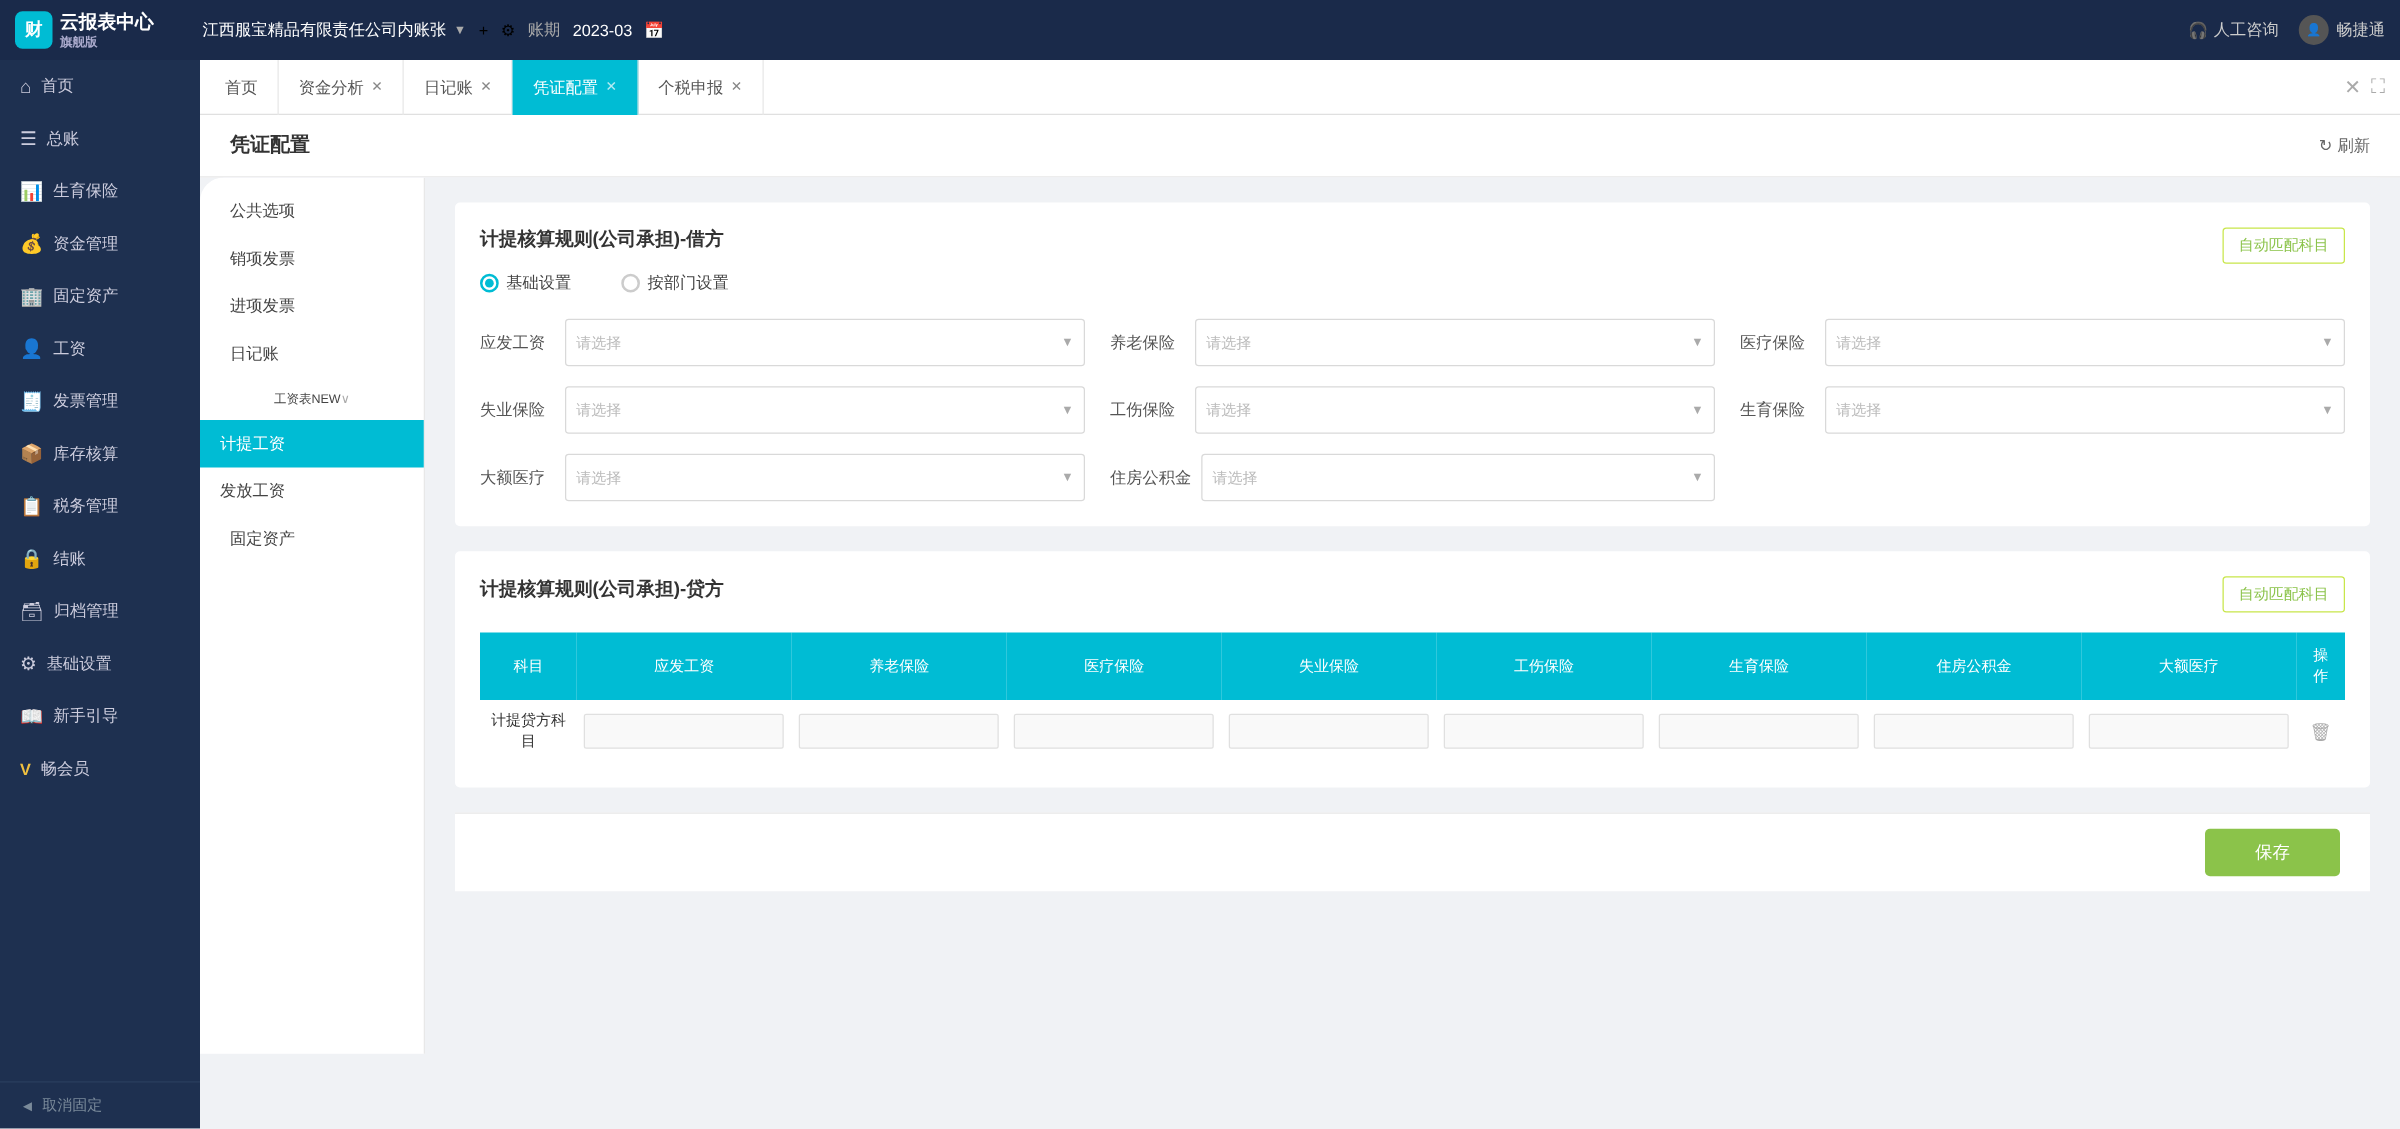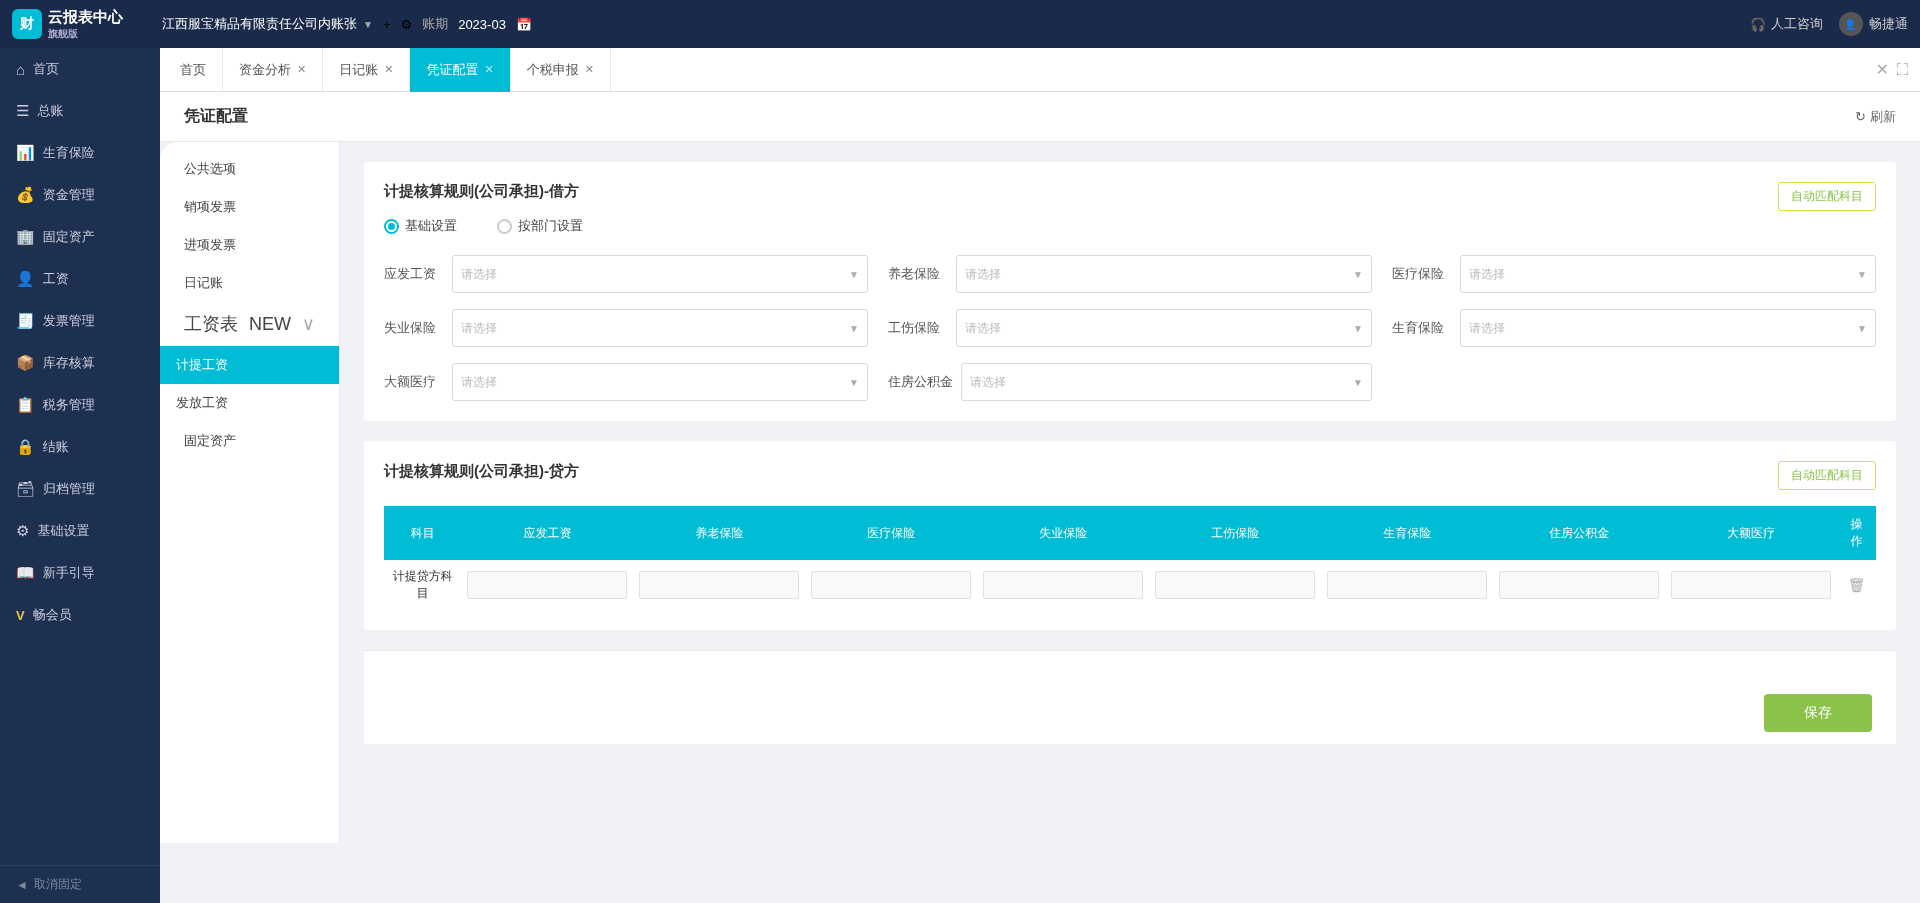--- a/index.html
+++ b/index.html
@@ -45,21 +45,21 @@
     
     .page-header { background: #fff; padding: 14px 24px; display: flex; align-items: center; justify-content: space-between; border-bottom: 1px solid #e8e8e8; }
     .page-title { font-size: 16px; font-weight: bold; color: #333; }
     .refresh-btn { display: flex; align-items: center; gap: 4px; color: #666; font-size: 13px; cursor: pointer; }
 
     
     .inner-layout { display: flex; gap: 0; background: #f0f2f5; min-height: calc(100% - 60px); }
     .left-nav { width: 180px; background: #fff; border-right: 1px solid #e8e8e8; padding: 8px 0; flex-shrink: 0; }
     .left-nav-item { padding: 10px 24px; font-size: 13px; color: #444; cursor: pointer; position: relative; }
     .left-nav-item.active { background: #00bcd4; color: #fff; }
-    .left-nav-group { display: flex; align-items: center; justify-content: space-between; padding: 10px 24px; font-size: 18px; color: #444; cursor: pointer; }
+    .left-nav-group { display: flex; align-items: center; justify-content: center; padding: 10px 24px; font-size: 10px; color: #444; cursor: pointer; }
     .left-nav-sub { padding-left: 16px; }
 
     
     .form-area { flex: 1; padding: 20px 24px; overflow-y: auto; }
 
     
     .section { background: #fff; border-radius: 4px; margin-bottom: 20px; padding: 20px; }
     .section-title { font-size: 15px; font-weight: bold; color: #333; margin-bottom: 8px; }
     .section-note { color: #e6a817; font-size: 12px; margin-bottom: 16px; }
     .auto-match-btn { float: right; background: #fff; border: 1px solid #c8e64a; color: #8bc34a; padding: 5px 12px; border-radius: 3px; font-size: 12px; cursor: pointer; text-align: center; }
@@ -84,21 +84,21 @@
     .data-table thead tr { background: #00bcd4; }
     .data-table thead th { color: #fff; padding: 10px 8px; font-size: 12px; font-weight: normal; text-align: center; border: none; }
     .data-table tbody tr { background: #fff; margin-top: 16px; }
     .data-table tbody td { padding: 8px 6px; font-size: 12px; color: #444; text-align: center; border: none; }
     .data-table tbody td:first-child { color: #333; }
     .table-input { height: 28px; border: 1px solid #e0e0e0; border-radius: 2px; background: #f9f9f9; width: 100%; }
     .del-icon { color: #aaa; cursor: pointer; font-size: 14px; }
 
     
     .save-bar { position: sticky; bottom: 0; background: #fff; padding: 12px 24px; display: flex; justify-content: flex-end; border-top: 1px solid #e8e8e8; }
-    .save-btn { background: #8bc34a; color: #fff; border: none; padding: 10px 40px; border-radius: 4px; font-size: 14px; cursor: pointer; margin-top: 31px; }
+    .save-btn { background: #8bc34a; color: #fff; border: none; padding: 10px 40px; border-radius: 4px; font-size: 14px; cursor: pointer; }
 
     
     .page-content::-webkit-scrollbar { width: 6px; }
     .page-content::-webkit-scrollbar-thumb { background: #ccc; border-radius: 3px; }
   </style>
 </head>
 <body>
 
 <div class="top-bar">
   <div class="logo-area">

